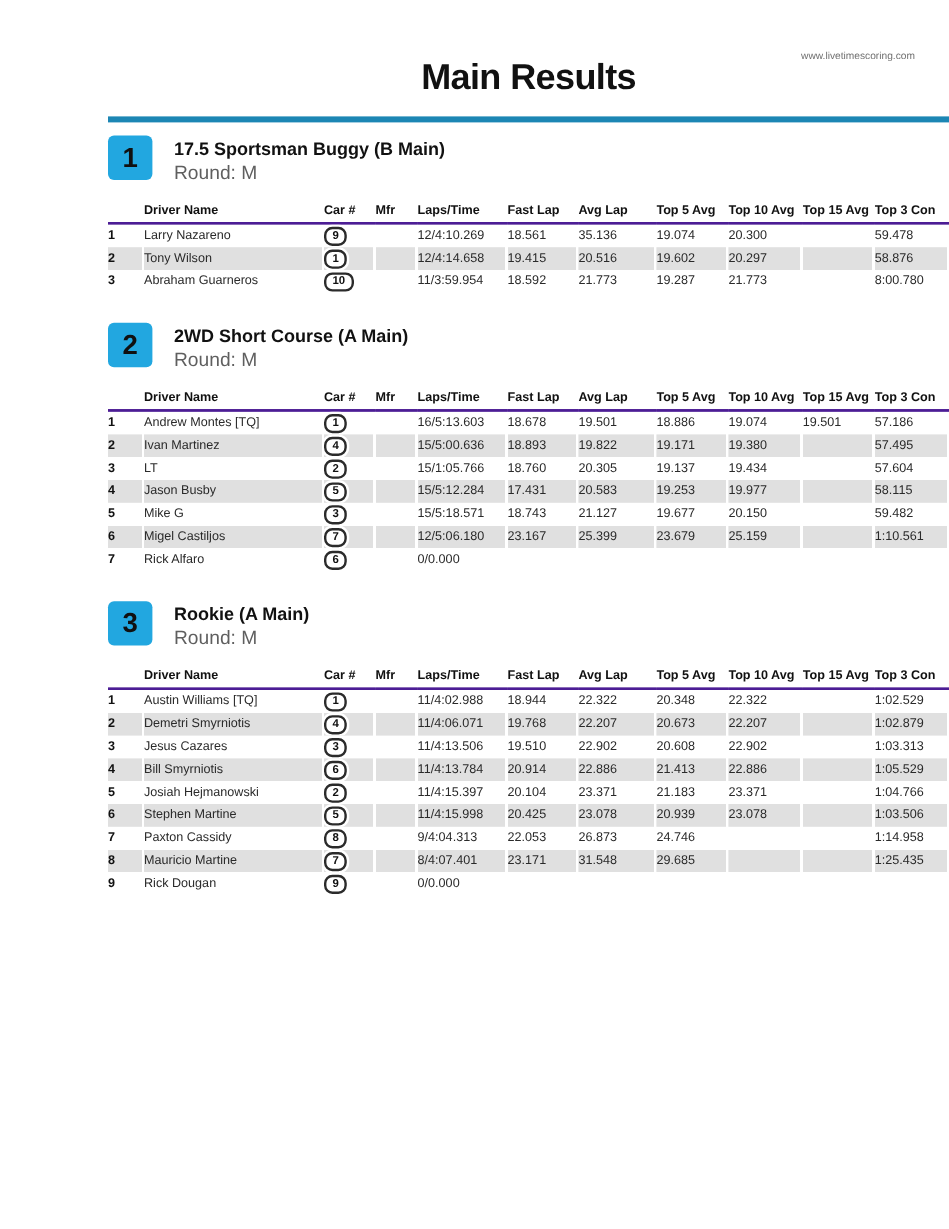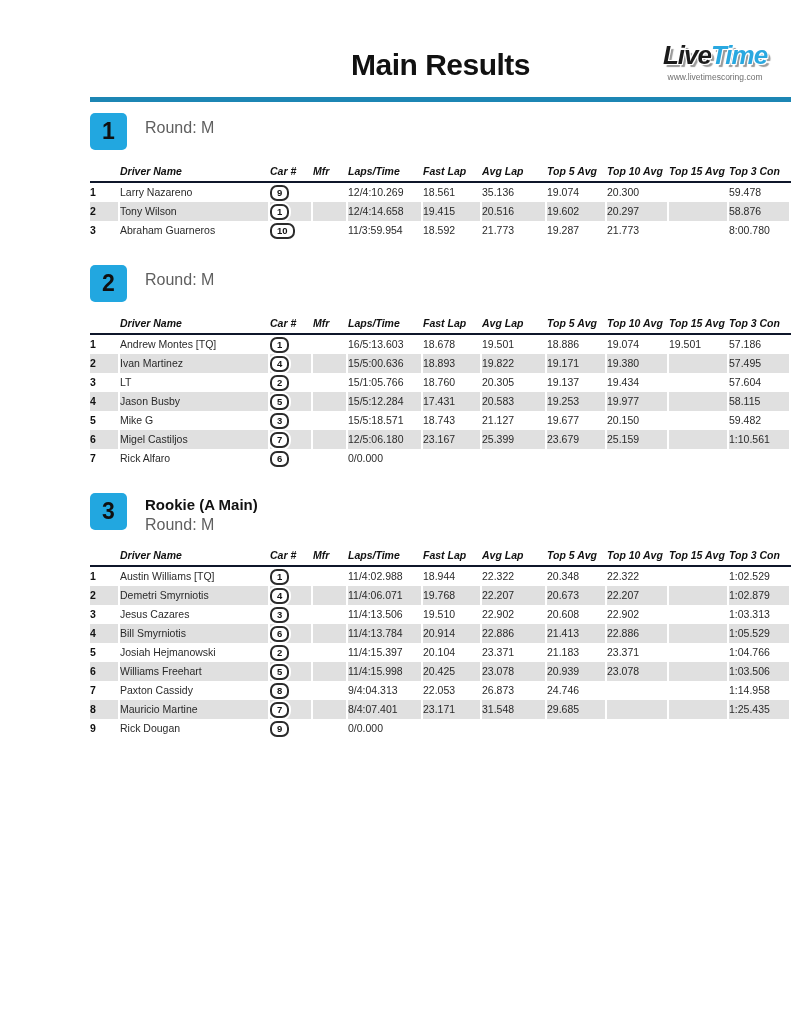--- a/index.html
+++ b/index.html
@@ -35,22 +35,22 @@
     font-size: 23px; font-weight: 800; color: #101010; flex: 0 0 auto;
   }
   .sec-titles { margin-left: 18px; padding-top: 3px; }
   .sec-title { font-size: 15px; font-weight: 800; color: #111; }
   .sec-round { font-size: 16px; color: #5f5f5f; margin-top: 3px; }
 
   
   table.results { width: 100%; border-collapse: collapse; table-layout: fixed; margin-top: 13px; }
   table.results th {
     text-align: left; font-size: 10.5px; font-weight: 800; color: #111;
-    border-bottom: 2px solid #0f172a; padding: 2px 2px 4px 0; height: 16px;
-    white-space: nowrap; overflow: hidden; font-style: italic;
+    border-bottom: 2px solid #4c1d95; padding: 2px 2px 4px 0; height: 16px;
+    white-space: nowrap; overflow: hidden;
   }
   table.results td {
     font-size: 10.5px; color: #2a2a2a; height: 19px; line-height: 19px;
     padding: 0 2px 0 0; white-space: nowrap; overflow: hidden;
     background-clip: content-box;
   }
   table.results tr.shaded td { background-color: #e0e0e0; }
   table.results td.pos { font-weight: 800; color: #111; }
   .car-badge {
     display: inline-block; background: #fff; border: 2px solid #2b2b2b; border-radius: 7px;
@@ -81,32 +81,32 @@
 </style>
 </head>
 <body>
 
 <div class="page">
   <div class="content">
 
     <div class="report-header">
       <div class="page-title">Main Results</div>
       <div class="logo">
-        <div class="logo-word"><span class="logo-live">Live</span><span class="logo-time">Time</span></div>
         <div class="logo-url">www.livetimescoring.com</div>
       </div>
       <div class="top-divider"></div>
     </div>
 
     <div class="sections">
 
       <div class="section">
         <div class="sec-header">
           <div class="sec-badge">1</div>
           <div class="sec-titles">
+            <div class="sec-title">17.5 Sportsman Buggy (B Main)</div>
             <div class="sec-round">Round: M</div>
           </div>
         </div>
         <table class="results">
           <colgroup>
               <col class="c-pos">
               <col class="c-drv">
               <col class="c-car">
               <col class="c-mfr">
               <col class="c-laps">
@@ -173,20 +173,21 @@
                 <td>8:00.780</td>
               </tr>
             </tbody>
         </table>
       </div>
 
       <div class="section">
         <div class="sec-header">
           <div class="sec-badge">2</div>
           <div class="sec-titles">
+            <div class="sec-title">2WD Short Course (A Main)</div>
             <div class="sec-round">Round: M</div>
           </div>
         </div>
         <table class="results">
           <colgroup>
               <col class="c-pos">
               <col class="c-drv">
               <col class="c-car">
               <col class="c-mfr">
               <col class="c-laps">
@@ -406,21 +407,21 @@
                 <td>11/4:15.397</td>
                 <td>20.104</td>
                 <td>23.371</td>
                 <td>21.183</td>
                 <td>23.371</td>
                 <td></td>
                 <td>1:04.766</td>
               </tr>
               <tr class="shaded">
                 <td class="pos">6</td>
-                <td>Williams Freehart</td>
+                <td>Stephen Martine</td>
                 <td><span class="car-badge">5</span></td>
                 <td></td>
                 <td>11/4:15.998</td>
                 <td>20.425</td>
                 <td>23.078</td>
                 <td>20.939</td>
                 <td>23.078</td>
                 <td></td>
                 <td>1:03.506</td>
               </tr>

